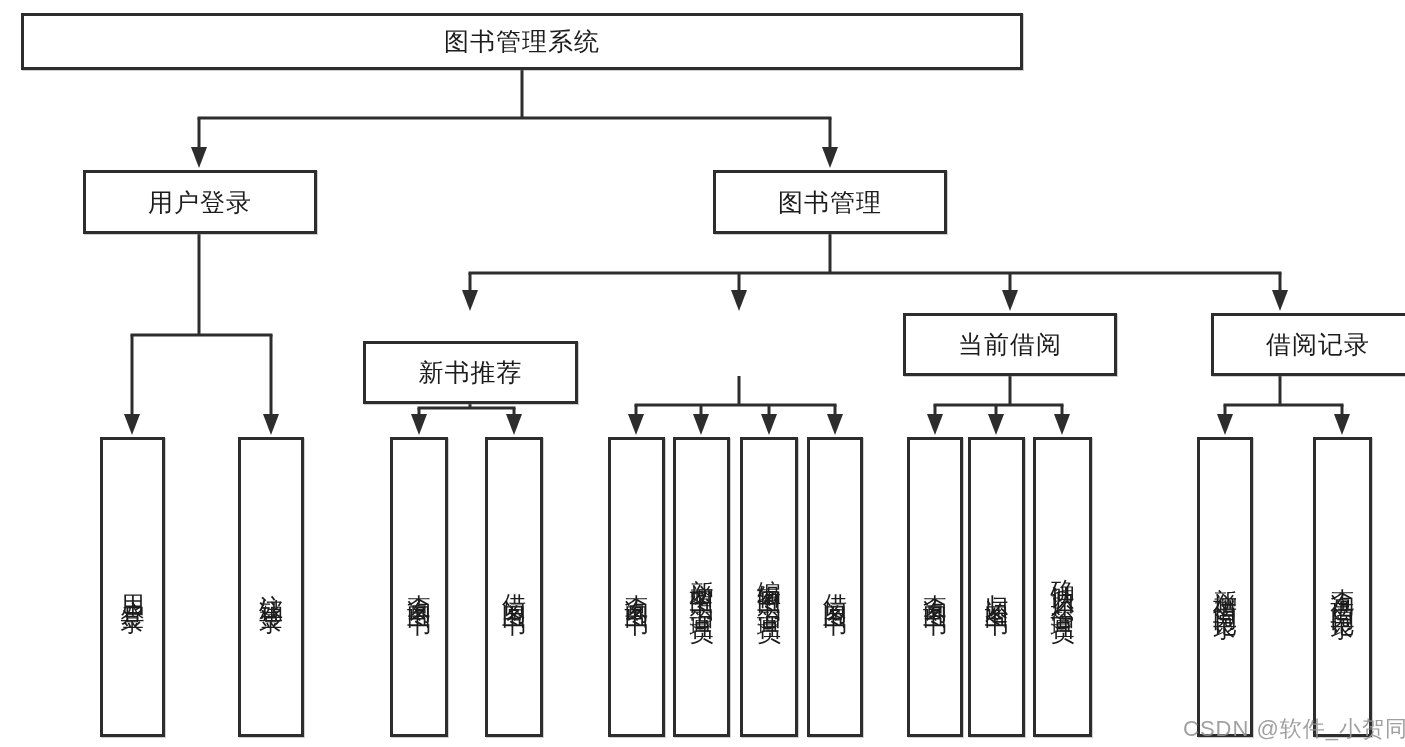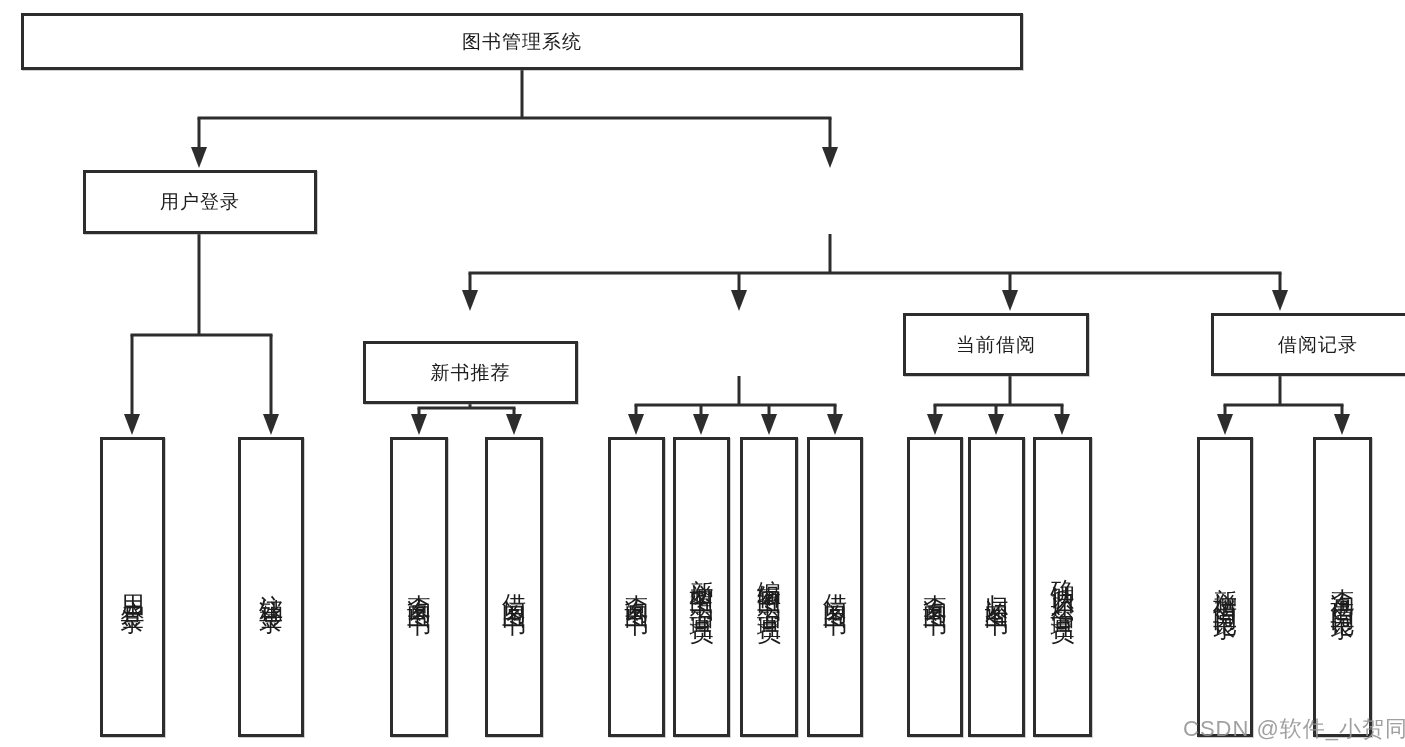--- a/index.html
+++ b/index.html
@@ -22,21 +22,21 @@
   }
   .node{
     position:absolute;
     box-sizing:border-box;
     background:#ffffff;
     border:3px solid #2d2d2d;
     display:flex;
     align-items:center;
     justify-content:center;
     color:#1c1c1c;
-    font-size:19px;
+    font-size:25px;
     letter-spacing:1px;
     box-shadow:1px 1px 0 rgba(120,120,120,.35);
     z-index:2;
   }
   .leaf{
     position:absolute;
     box-sizing:border-box;
     background:#ffffff;
     border:3px solid #2d2d2d;
     display:flex;
@@ -121,25 +121,26 @@
       <line x1="1225" y1="405" x2="1225" y2="417" stroke="#2d2d2d" stroke-width="3"></line>
       <polygon points="1217,414 1233,414 1225,435" fill="#2d2d2d"></polygon>
       <line x1="1342" y1="405" x2="1342" y2="417" stroke="#2d2d2d" stroke-width="3"></line>
       <polygon points="1334,414 1350,414 1342,435" fill="#2d2d2d"></polygon>
     </svg>
 
   <div class="node" style="left:21px; top:13px; width:1002px; height:57px;">图书管理系统</div>
 
   <div class="node" style="left:83px; top:170px; width:234px; height:64px;">用户登录</div>
 
+  <div class="node" style="left:713px; top:170px; width:234px; height:64px;">图书管理</div>
 
   <div class="node" style="left:363px; top:313px; width:215px; height:63px;margin-top:28px;">新书推荐</div>
 
 
-  <div class="node" style="left:903px; top:313px; width:186px; height:63px;">当前借阅</div>
+  <div class="node" style="left:903px; top:313px; width:214px; height:63px;">当前借阅</div>
 
   <div class="node" style="left:1173px; top:313px; width:214px; height:63px;margin-left:38px;">借阅记录</div>
 
   <div class="leaf" style="left:100px; top:437px; width:65px; height:300px;">
     <span>用户登录</span>
   </div>
   <div class="leaf" style="left:238px; top:437px; width:66px; height:300px;">
     <span>注销登录</span>
   </div>
 

